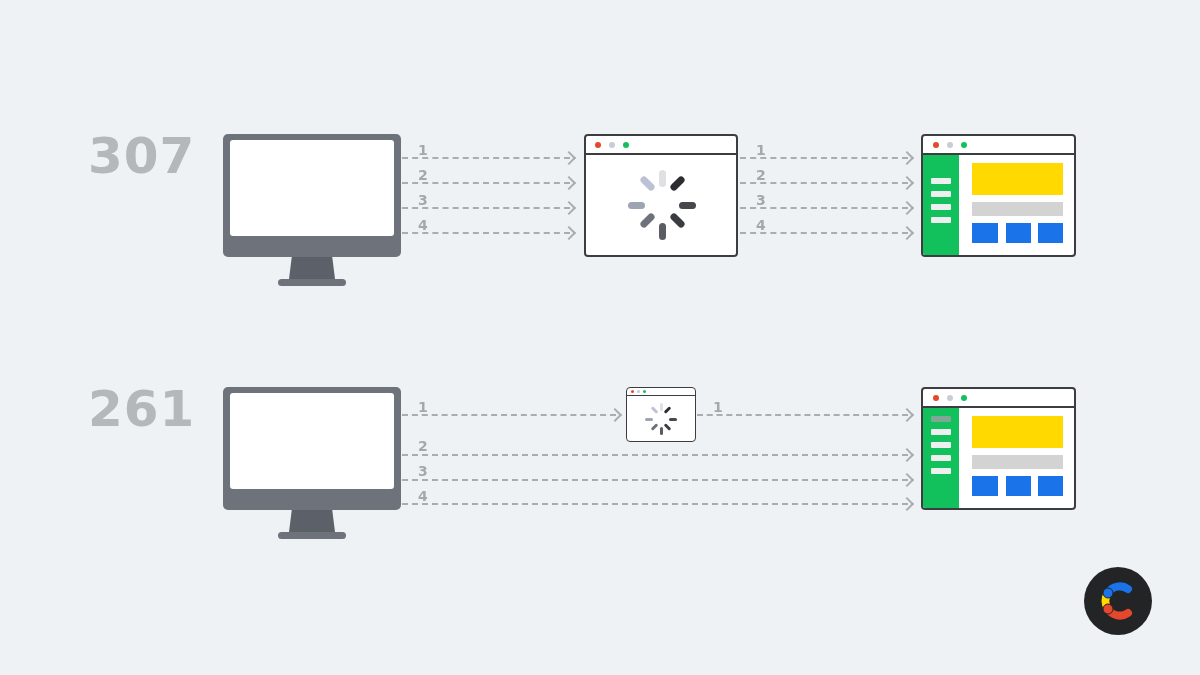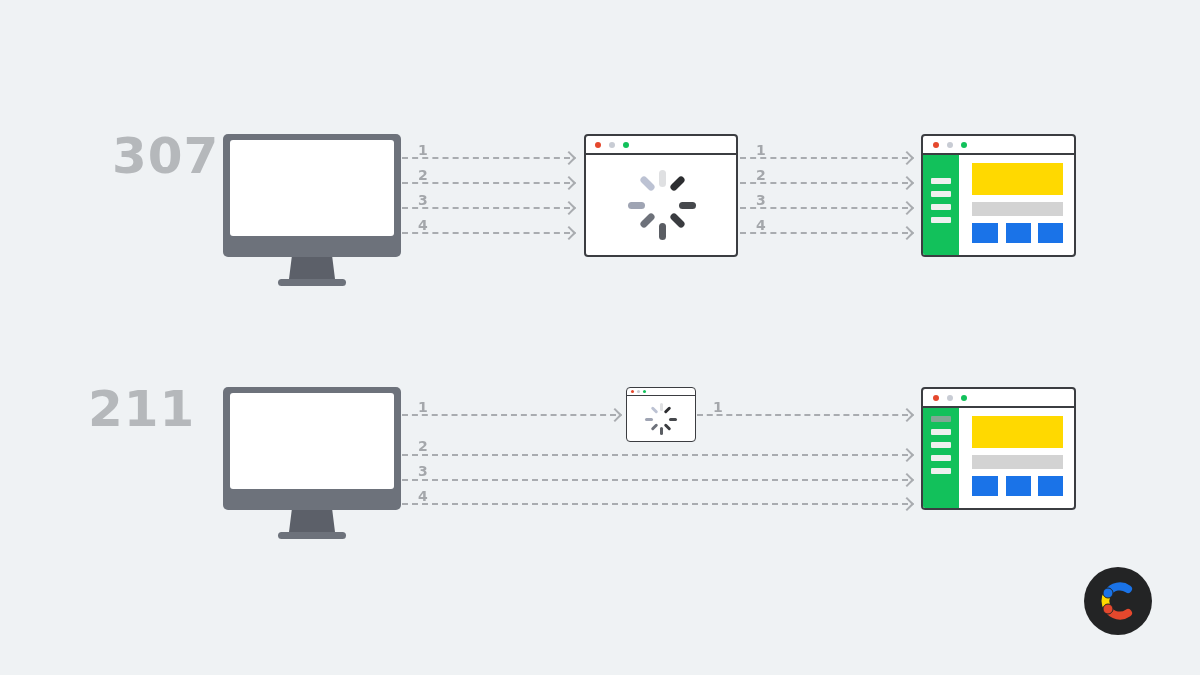--- a/index.html
+++ b/index.html
@@ -18,21 +18,21 @@
   .dot{position:absolute;border-radius:50%;}
   .spinner{position:absolute;}
   .spoke{position:absolute;border-radius:4px;}
   .sidebar{position:absolute;left:0;bottom:0;background:#12c15b;}
   .menu{position:absolute;background:#eef0ef;border-radius:1px;}
   .logo{position:absolute;left:1084px;top:567px;width:68px;height:68px;border-radius:50%;background:#232425;}
 </style>
 </head>
 <body>
 
-<div class="code" style="top:127px;margin-left:24px;">307</div>
+<div class="code" style="top:127px;">307</div>
 
 <div class="monitor" style="left:223px;top:134px;">
   <div class="frame"></div>
     <div class="screen"></div>
     <div class="neck"></div>
     <div class="base"></div>
 </div>
 
 <div>
   <div class="line" style="left:402px;top:157px;width:168px;"></div>
@@ -91,21 +91,21 @@
   <div class="menu" style="left:8px;top:55px;width:20px;height:6px;"></div>
   <div class="menu" style="left:8px;top:68px;width:20px;height:6px;"></div>
   <div class="menu" style="left:8px;top:81px;width:20px;height:6px;"></div>
   <div style="position:absolute;left:49px;top:27px;width:91px;height:32px;background:#ffd900;"></div>
   <div style="position:absolute;left:49px;top:66px;width:91px;height:14px;background:#d3d3d3;"></div>
   <div style="position:absolute;left:49px;top:87px;width:26px;height:20px;background:#1a73e8;"></div>
   <div style="position:absolute;left:83px;top:87px;width:25px;height:20px;background:#1a73e8;"></div>
   <div style="position:absolute;left:115px;top:87px;width:25px;height:20px;background:#1a73e8;"></div>
 </div>
 
-<div class="code" style="top:380px;">211</div>
+<div class="code" style="top:380px;">261</div>
 
 <div class="monitor" style="left:223px;top:387px;">
   <div class="frame"></div>
     <div class="screen"></div>
     <div class="neck"></div>
     <div class="base"></div>
 </div>
 
 <div>
   <div class="line" style="left:402px;top:414px;width:214px;"></div>

